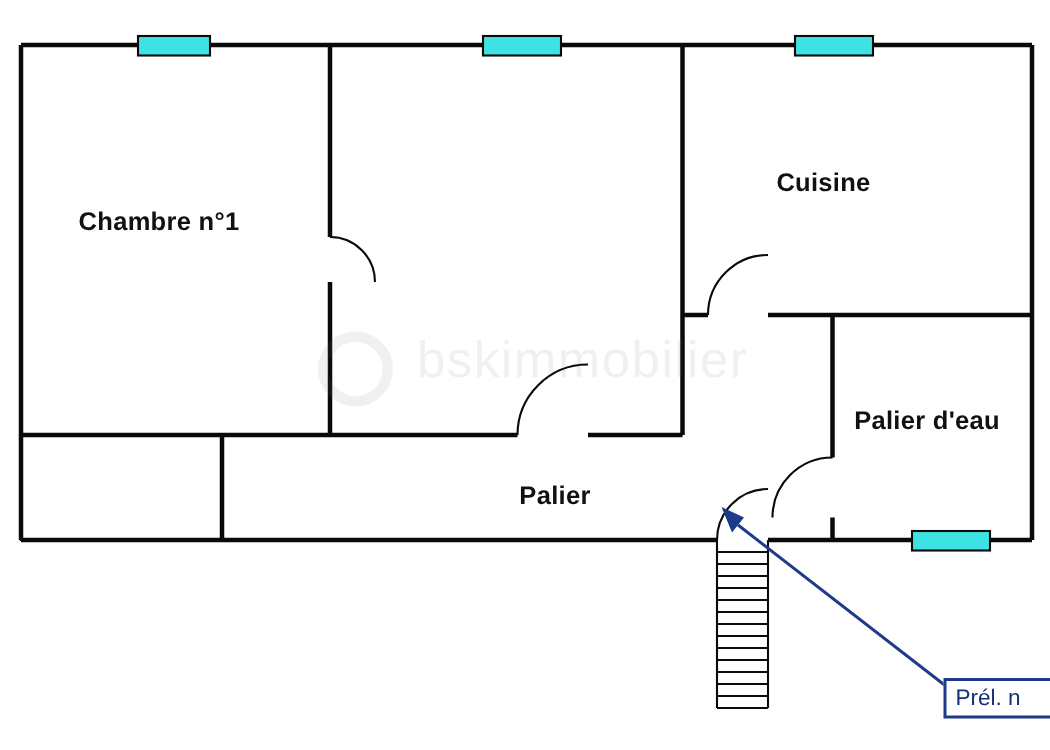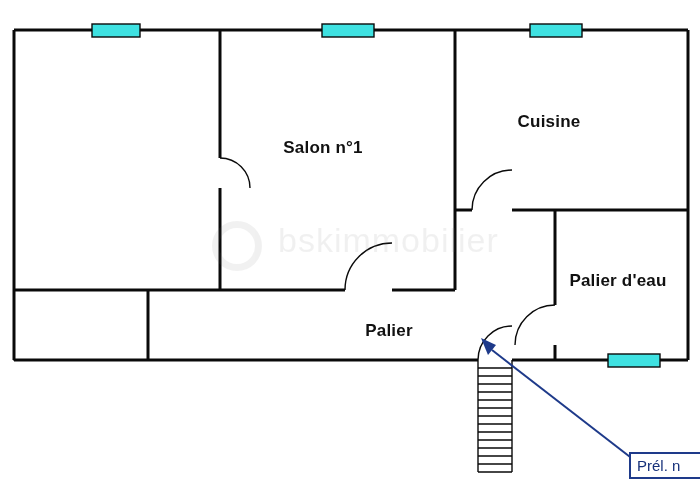--- a/index.html
+++ b/index.html
@@ -13,21 +13,21 @@
   .thin{stroke:#0a0a0a;stroke-width:1.4;fill:none;}
   .window{stroke:#0a0a0a;stroke-width:1.4;}
   .room-label{
     position:absolute;transform:translate(-50%,-50%);
     font-size:17px;color:#111111;white-space:nowrap;letter-spacing:0.2px;font-weight:bold;
   }
   #label-chambre1{left:106px;top:148px;}
   #label-salon1{left:323px;top:148px;}
   #label-cuisine{left:549px;top:122px;}
   #label-salle-deau{left:618px;top:281px;}
-  #label-palier{left:389px;top:331px;}
+  #label-palier{left:370px;top:331px;}
   .watermark{
     position:absolute;left:212px;top:221px;display:flex;
     gap:16px;opacity:0.10;pointer-events:none;
   }
   .watermark .ring{width:36px;height:36px;border:7px solid #7a7a7a;border-radius:50%;}
   .watermark .wm-text{font-size:34px;color:#7a7a7a;letter-spacing:1px;}
   .callout-box{
     position:absolute;left:629px;top:452px;width:85px;height:23px;
     border:2px solid #1e3a8a;background:#ffffff;display:flex;align-items:center;
     padding-left:6px;font-size:15px;color:#15307a;white-space:nowrap;
@@ -67,21 +67,21 @@
 
     <rect class="window" x="92" y="24" width="48" height="13" fill="#3fe2e2"></rect>
     <rect class="window" x="322" y="24" width="52" height="13" fill="#3fe2e2"></rect>
     <rect class="window" x="530" y="24" width="52" height="13" fill="#3fe2e2"></rect>
     <rect class="window" x="608" y="354" width="52" height="13" fill="#3fe2e2"></rect>
 
     <line x1="492" y1="350" x2="634" y2="460" stroke-width="2" stroke="#1e3a8a"></line>
     <polygon points="481,338 496,345 488,355" fill="#1e3a8a"></polygon>
   </svg>
 
-  <div id="label-salon1" class="room-label">Salon n°1</div>
+  <div id="label-chambre1" class="room-label">Chambre n°1</div>
   <div id="label-cuisine" class="room-label">Cuisine</div>
   <div id="label-salle-deau" class="room-label">Palier d'eau</div>
   <div id="label-palier" class="room-label">Palier</div>
 
   <div class="watermark">
     <span class="ring"></span>
     <span class="wm-text">bskimmobilier</span>
   </div>
 
   <div class="callout-box">

